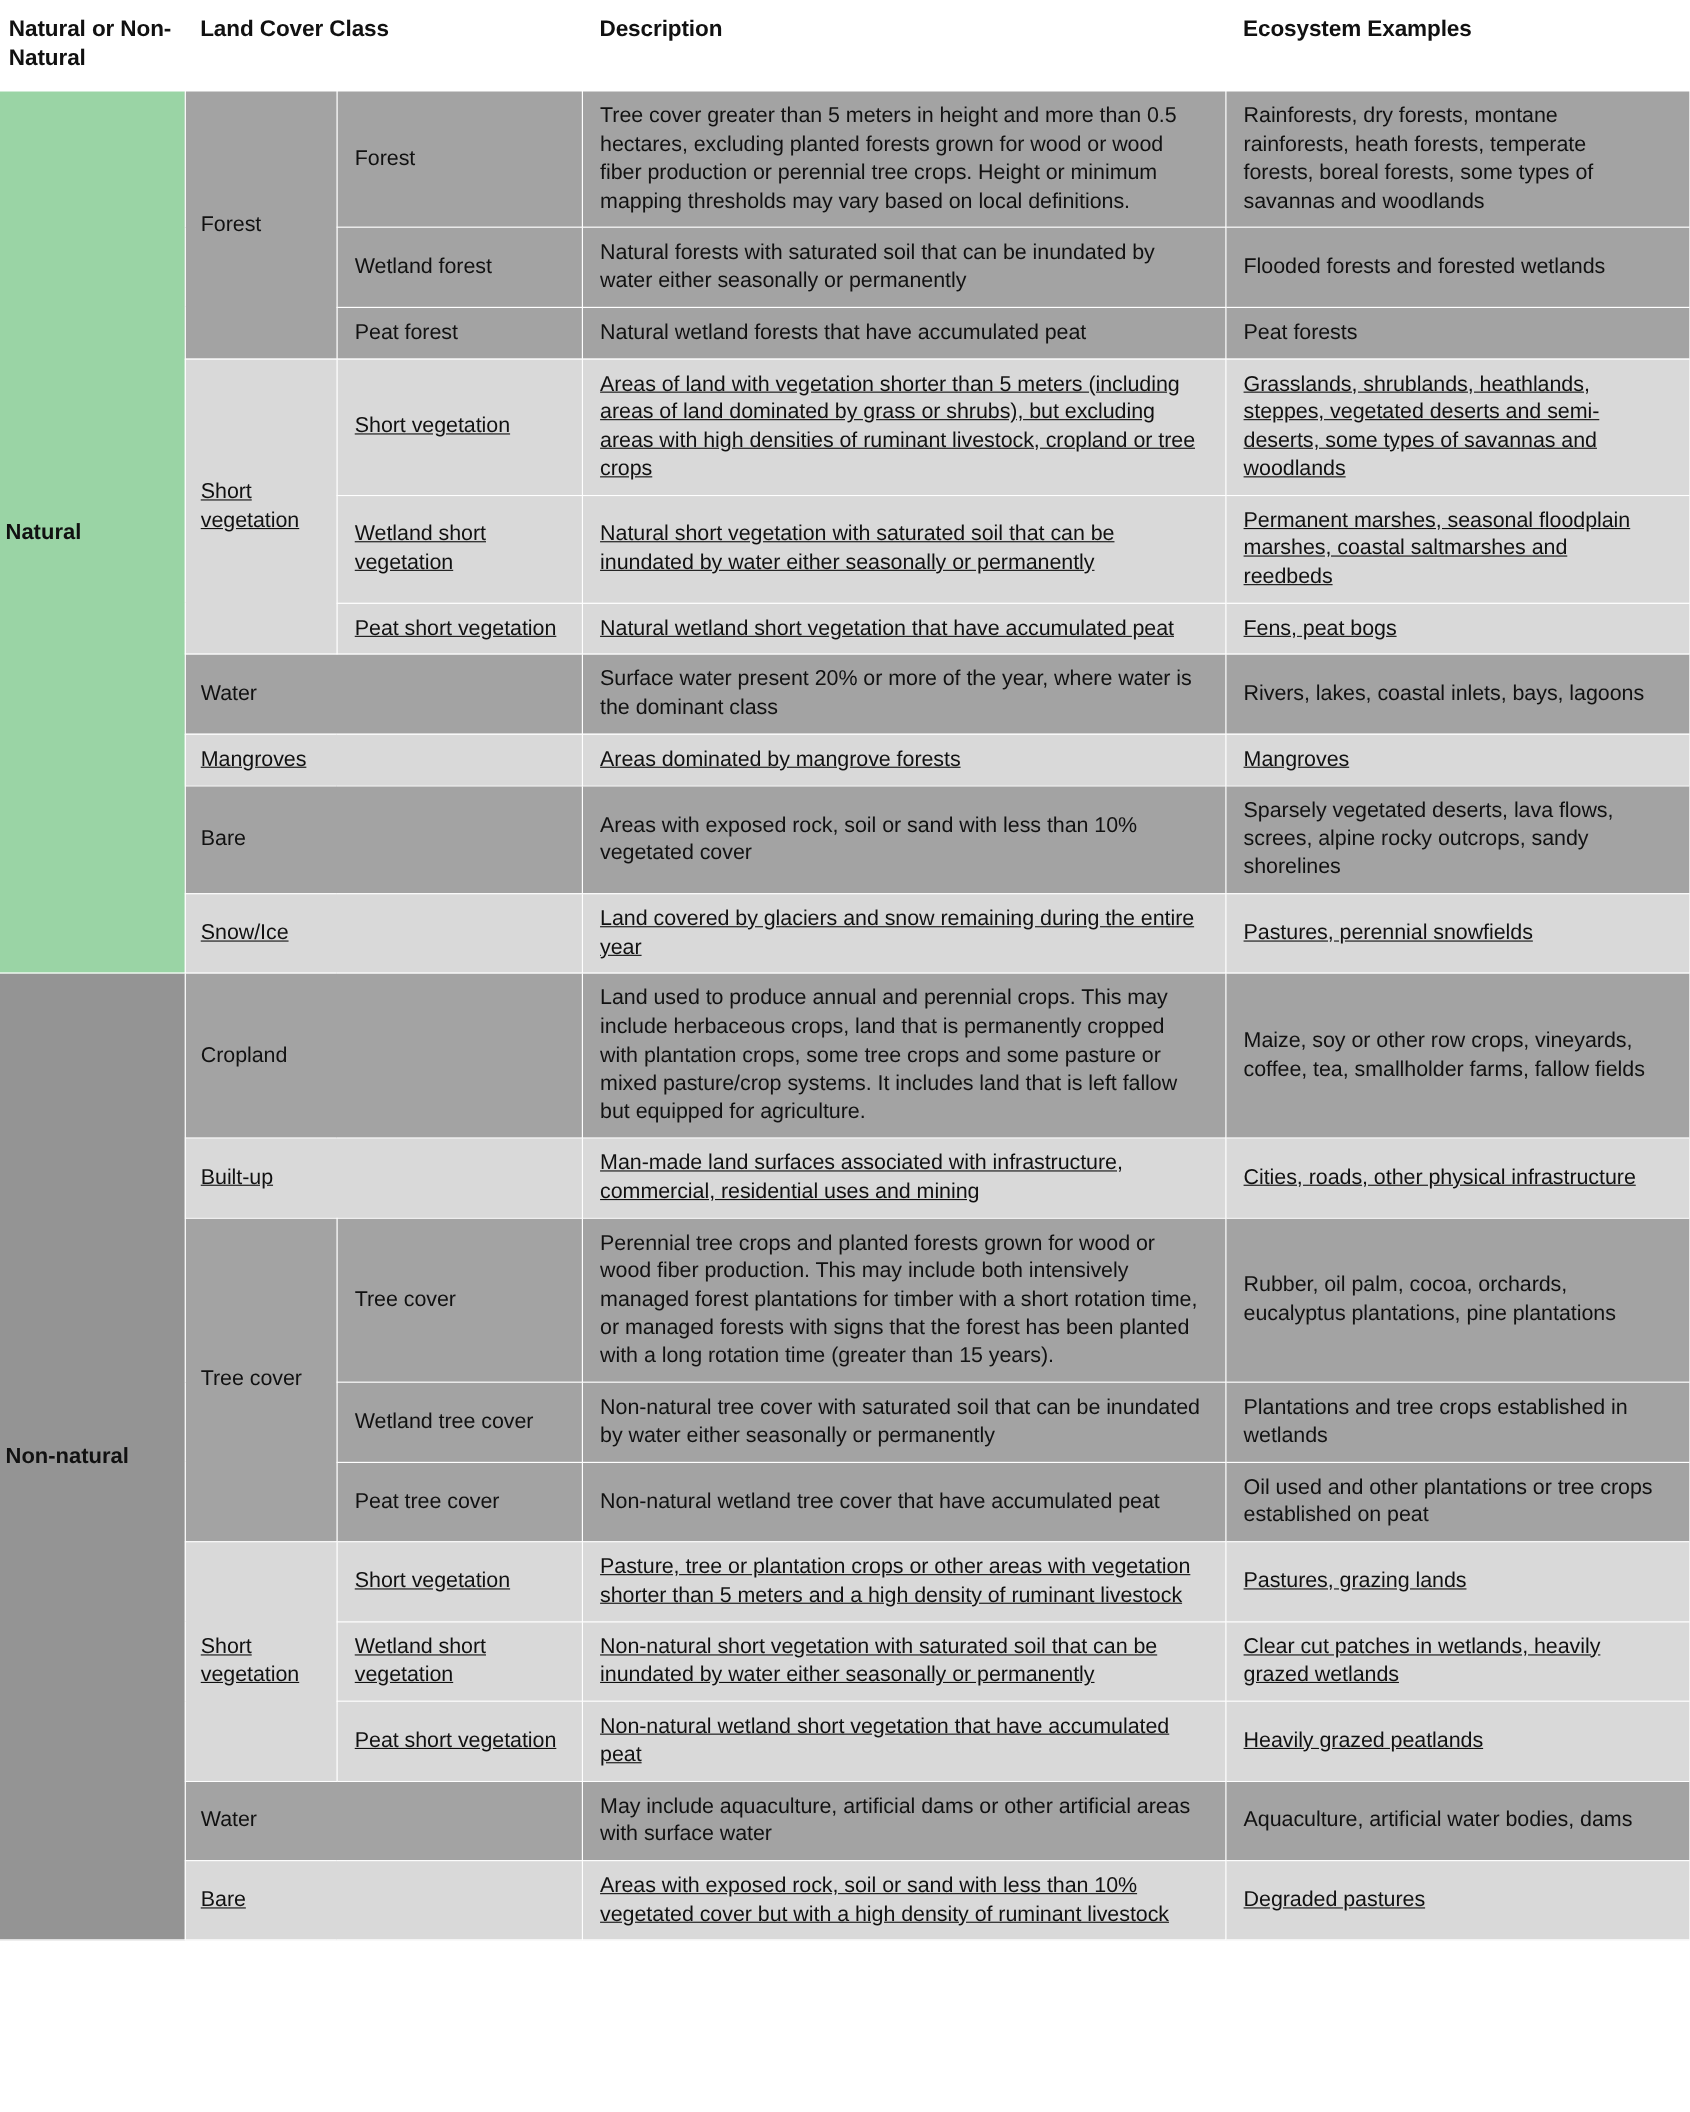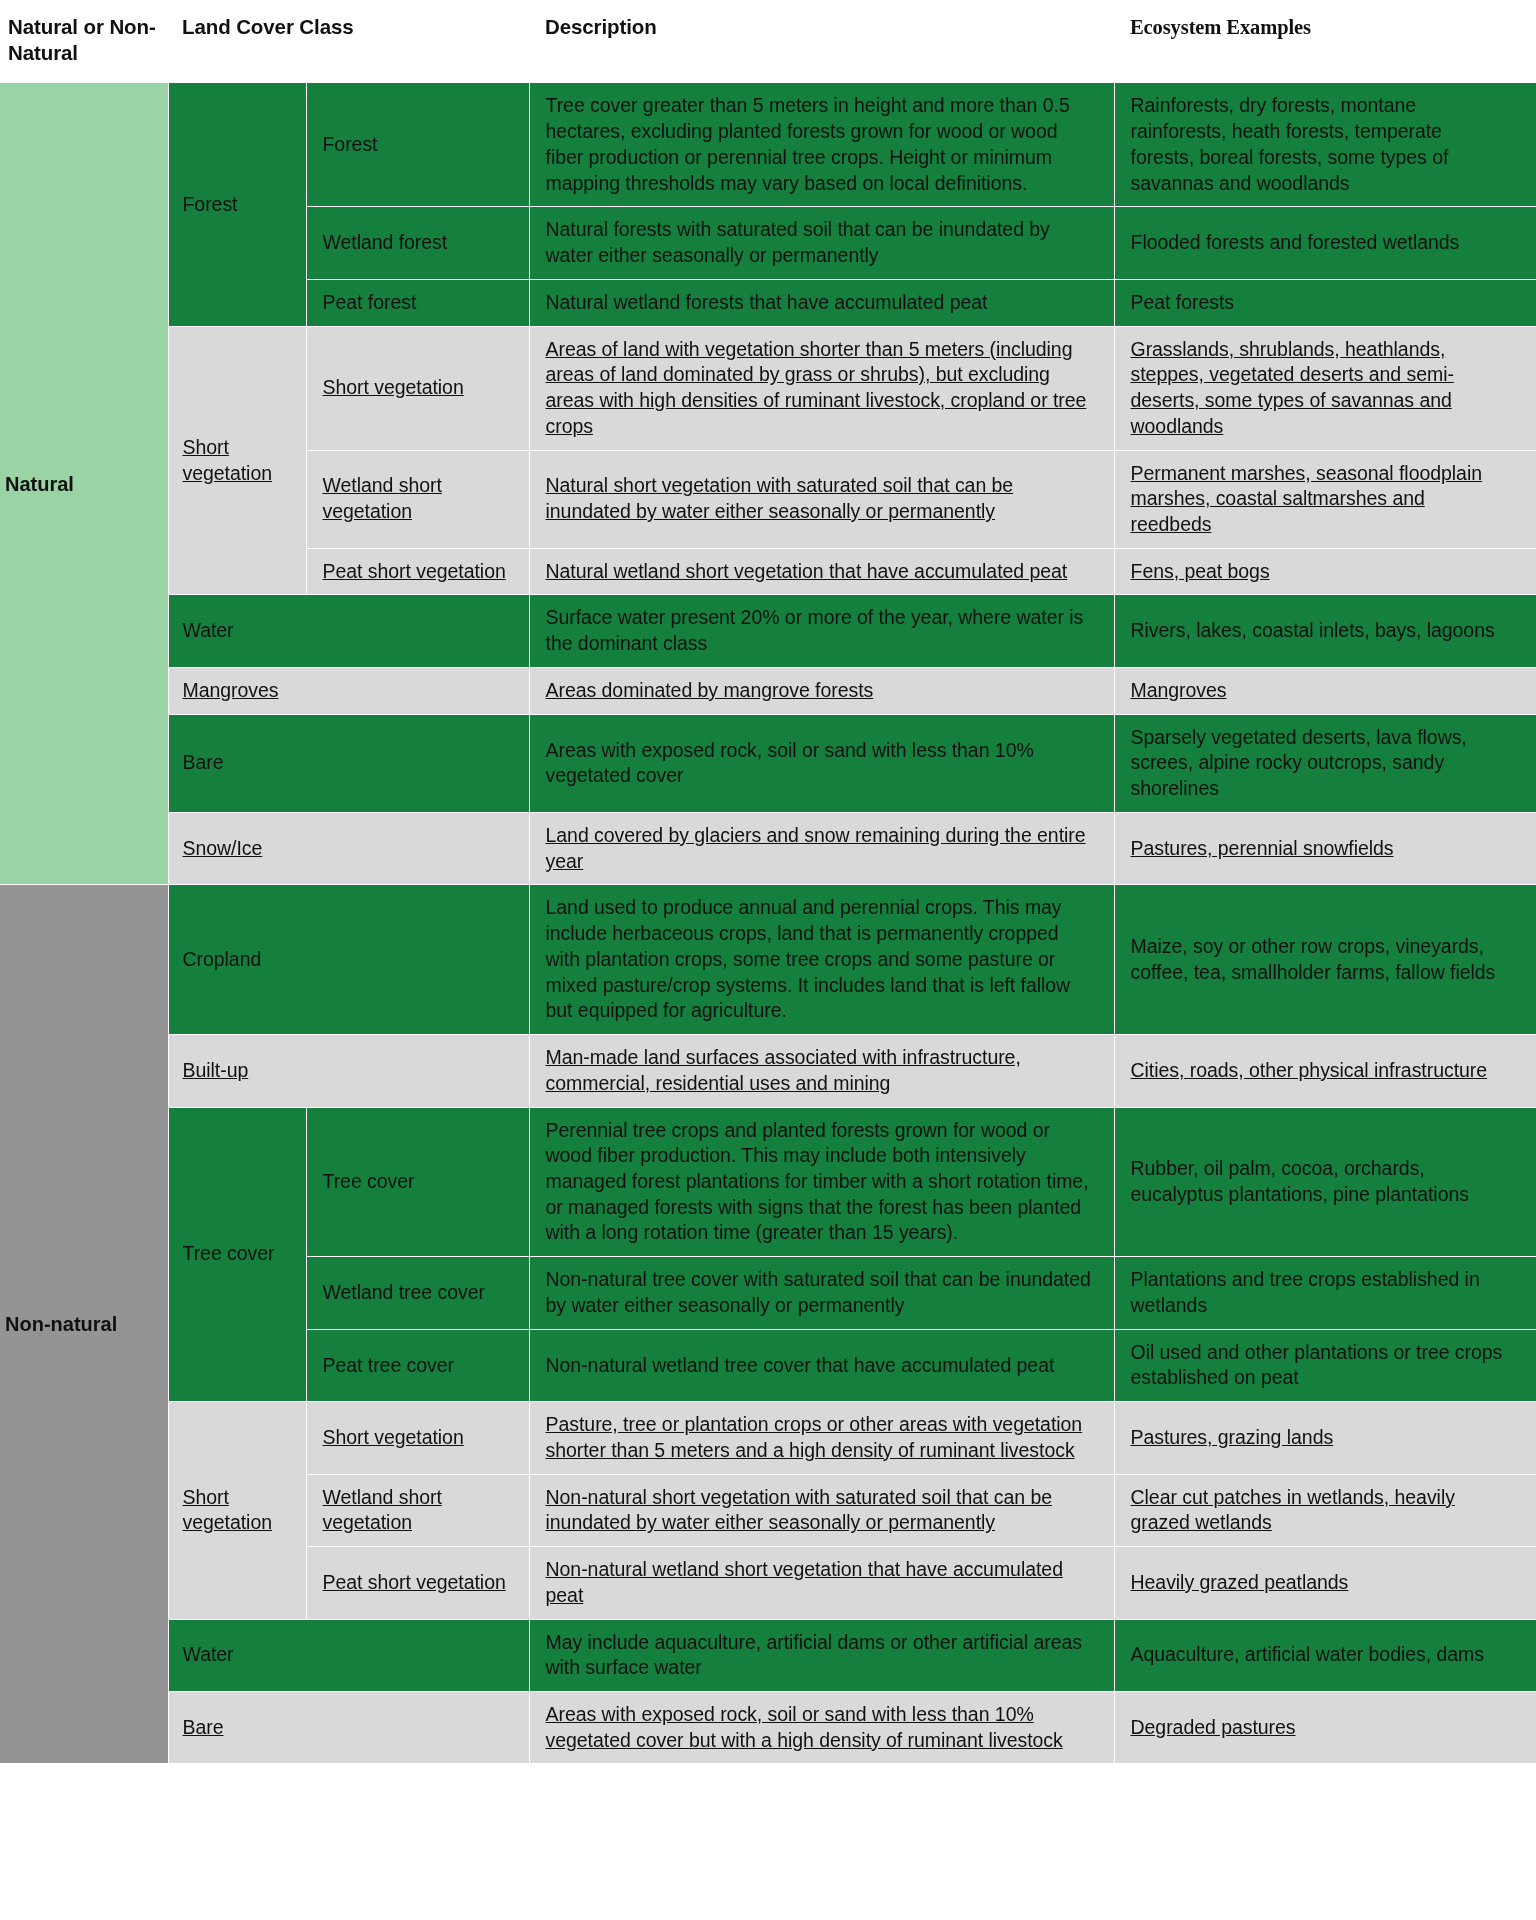--- a/index.html
+++ b/index.html
@@ -37,41 +37,41 @@
     text-align: left;
     vertical-align: top;
     padding: 14px 10px 16px 10px;
     border: none;
     line-height: 1.28;
     letter-spacing: -0.1px;
   }
   thead th.h-nat { padding-left: 8px; }
   thead th.h-lcc { padding-left: 14px; }
   thead th.h-desc { padding-left: 16px; }
-  thead th.h-eco { padding-left: 16px; font-family: Liberation Serif, serif; }
+  thead th.h-eco { padding-left: 16px; }
 
   tbody td {
     vertical-align: middle;
     padding: 10px 14px;
     border: 1px solid #ffffff;
     letter-spacing: -0.05px;
   }
   td.natcell {
     font-weight: bold;
     font-size: 20px;
     text-align: left;
     padding-left: 5px;
     border-left: none;
     letter-spacing: 0px;
   }
   td.nat-natural { background: #9ad4a5; }
   td.nat-nonnatural { background: #949494; margin-left: 17px; }
 
   
-  .bg-l { background: #15803d; }  
+  .bg-l { background: #a3a3a3; }  
   .bg-d { background: #d9d9d9; text-decoration: underline; }
 
   td.desc { padding-left: 16px; padding-right: 18px; }
   td.eco  { padding-left: 16px; padding-right: 26px; }
   td.lcc  { padding-left: 14px; }
   td.lcc-sub { padding-left: 16px; }
 </style>
 </head>
 <body>
 

